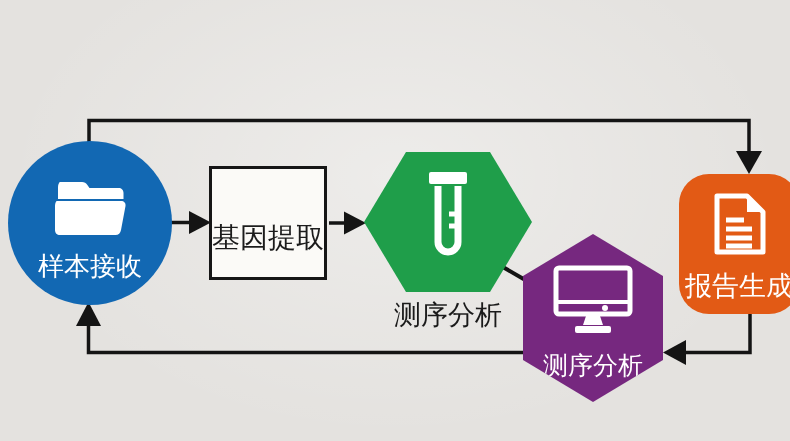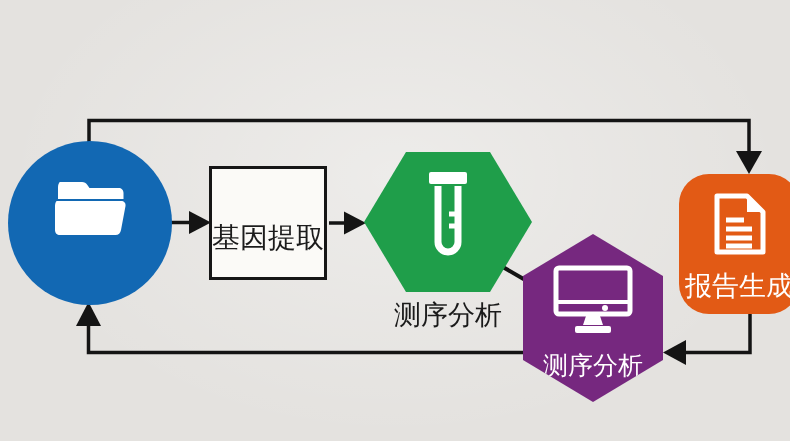--- a/index.html
+++ b/index.html
@@ -83,20 +83,21 @@
     </g>
   </svg>
 
   <div class="node circle-node">
     <span class="icon">
       <svg width="84" height="64" viewBox="0 0 84 64">
         <path fill="#fff" d="M12 8 h22 c2.5 0 4 1 5 2.5 l2.5 3.5 h29 c3 0 5 2 5 5 v6 H10 v-12 c0-3 1.5-5 2-5 z"></path>
         <path fill="#fff" d="M9 27 h64 c3 0 5 2 4.5 5 l-4.5 24 c-.5 3-2.5 5-5.5 5 H12 c-3 0-5-2-5-5 V32 c0-3 1-5 2-5 z"></path>
       </svg>
     </span>
+    <span class="label">样本接收</span>
   </div>
 
   <div class="node rect-node">
     <span class="label">基因提取</span>
   </div>
 
   <div class="node hex-green">
     <span class="icon">
       <svg width="46" height="100" viewBox="0 0 46 100">
         <rect x="4" y="2" width="38" height="12" rx="2" fill="#fff"></rect>

